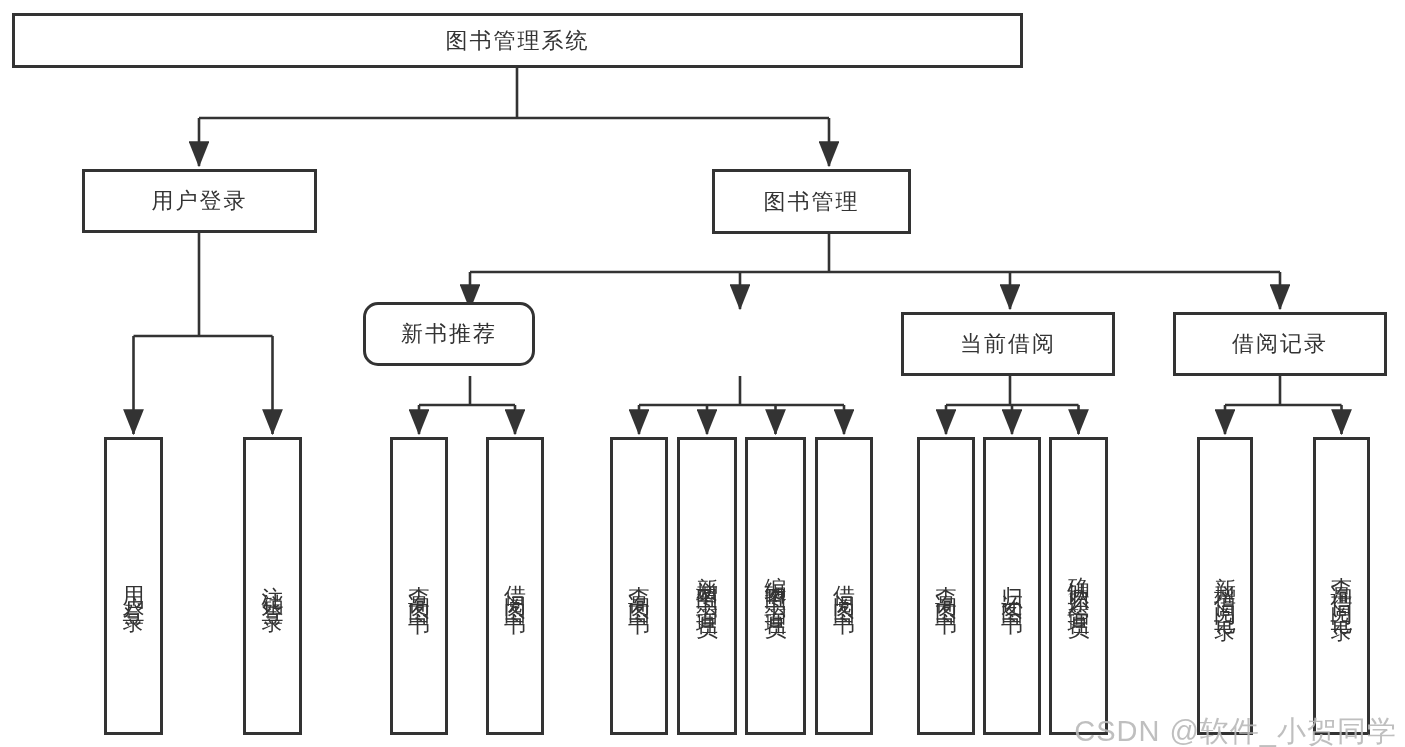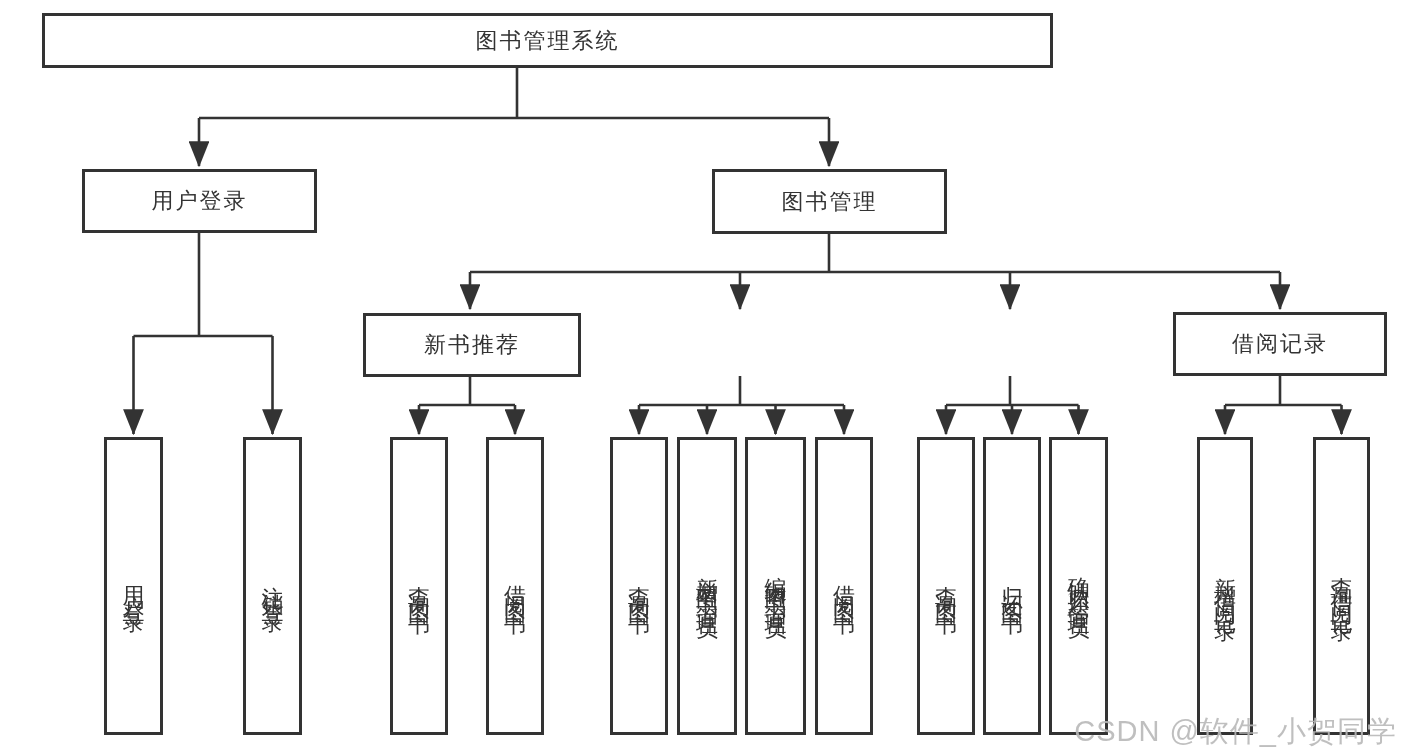--- a/index.html
+++ b/index.html
@@ -63,33 +63,36 @@
     <path class="ln" d="M1010,376 V405 M946,405 H1078.5"></path>
     <path class="ar" d="M946,405 V434" marker-end="url(#arrow)"></path>
     <path class="ar" d="M1012,405 V434" marker-end="url(#arrow)"></path>
     <path class="ar" d="M1078.5,405 V434" marker-end="url(#arrow)"></path>
 
     <path class="ln" d="M1280,376 V405 M1225,405 H1341.5"></path>
     <path class="ar" d="M1225,405 V434" marker-end="url(#arrow)"></path>
     <path class="ar" d="M1341.5,405 V434" marker-end="url(#arrow)"></path>
   </svg>
 
-  <div class="node hbox" style="left:12px;top:13px;width:1011px;height:55px;margin-left:30px;">
+  <div class="node hbox" style="left:12px;top:13px;width:1011px;height:55px;">
     <span>图书管理系统</span>
   </div>
 
   <div class="node hbox" style="left:82px;top:169px;width:235px;height:64px;">
     <span>用户登录</span>
   </div>
-  <div class="node hbox" style="left:712px;top:169px;width:235px;height:65px;">
+  <div class="node hbox" style="left:712px;top:169px;width:199px;height:65px;">
     <span>图书管理</span>
   </div>
 
-  <div class="node hbox" style="left:363px;top:313px;width:218px;height:64px;">
+  <div class="node hbox" style="left:363px;top:302px;width:172px;height:64px;border-radius:15px;">
     <span>新书推荐</span>
+  </div>
+  <div class="node hbox" style="left:901px;top:312px;width:214px;height:64px;">
+    <span>当前借阅</span>
   </div>
   <div class="node hbox" style="left:1173px;top:312px;width:214px;height:64px;">
     <span>借阅记录</span>
   </div>
 
   <div class="node vbox" style="left:104px;top:437px;width:59px;height:298px;">
     <span>用户登录</span>
   </div>
   <div class="node vbox" style="left:243px;top:437px;width:59px;height:298px;">
     <span>注销登录</span>

